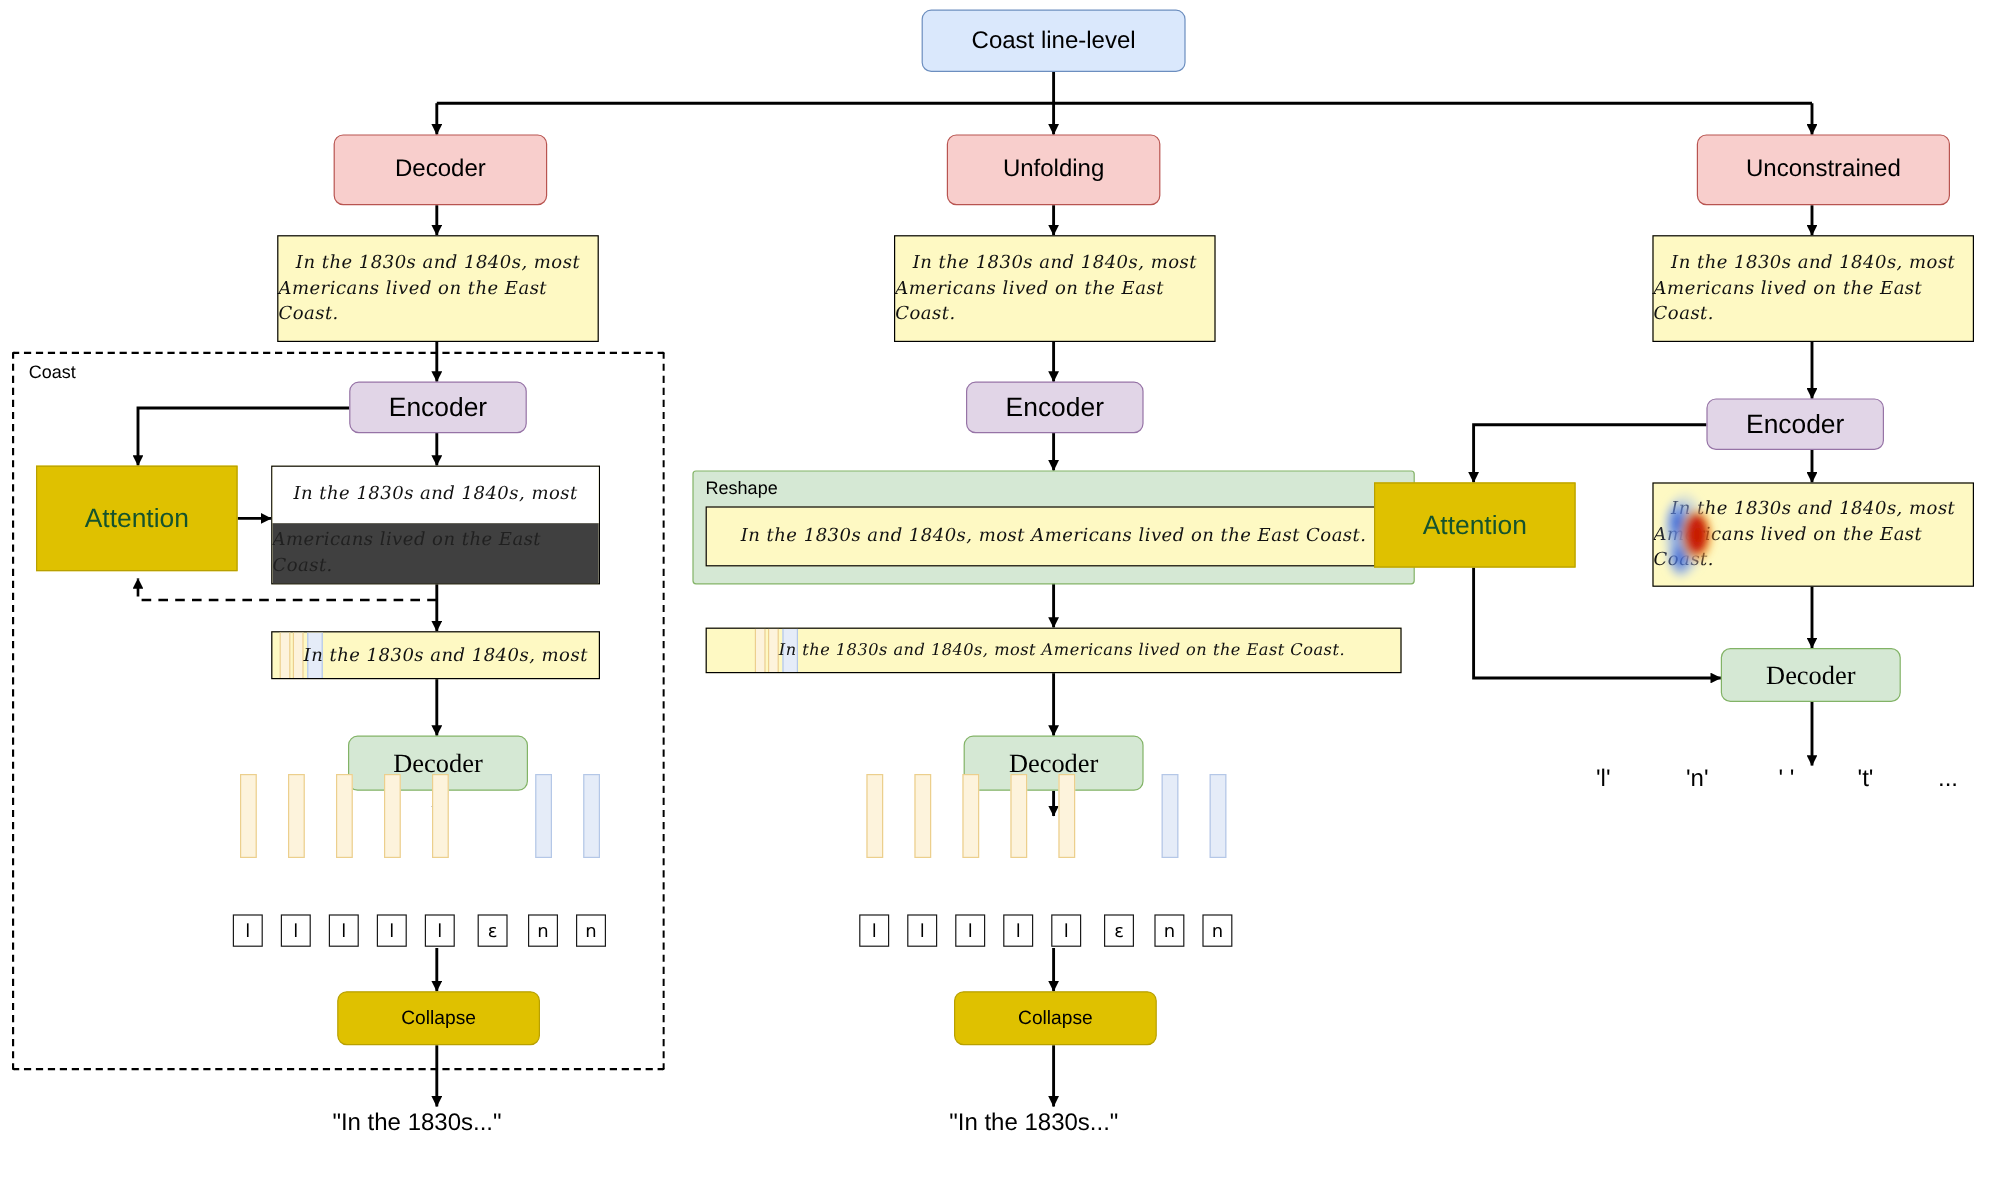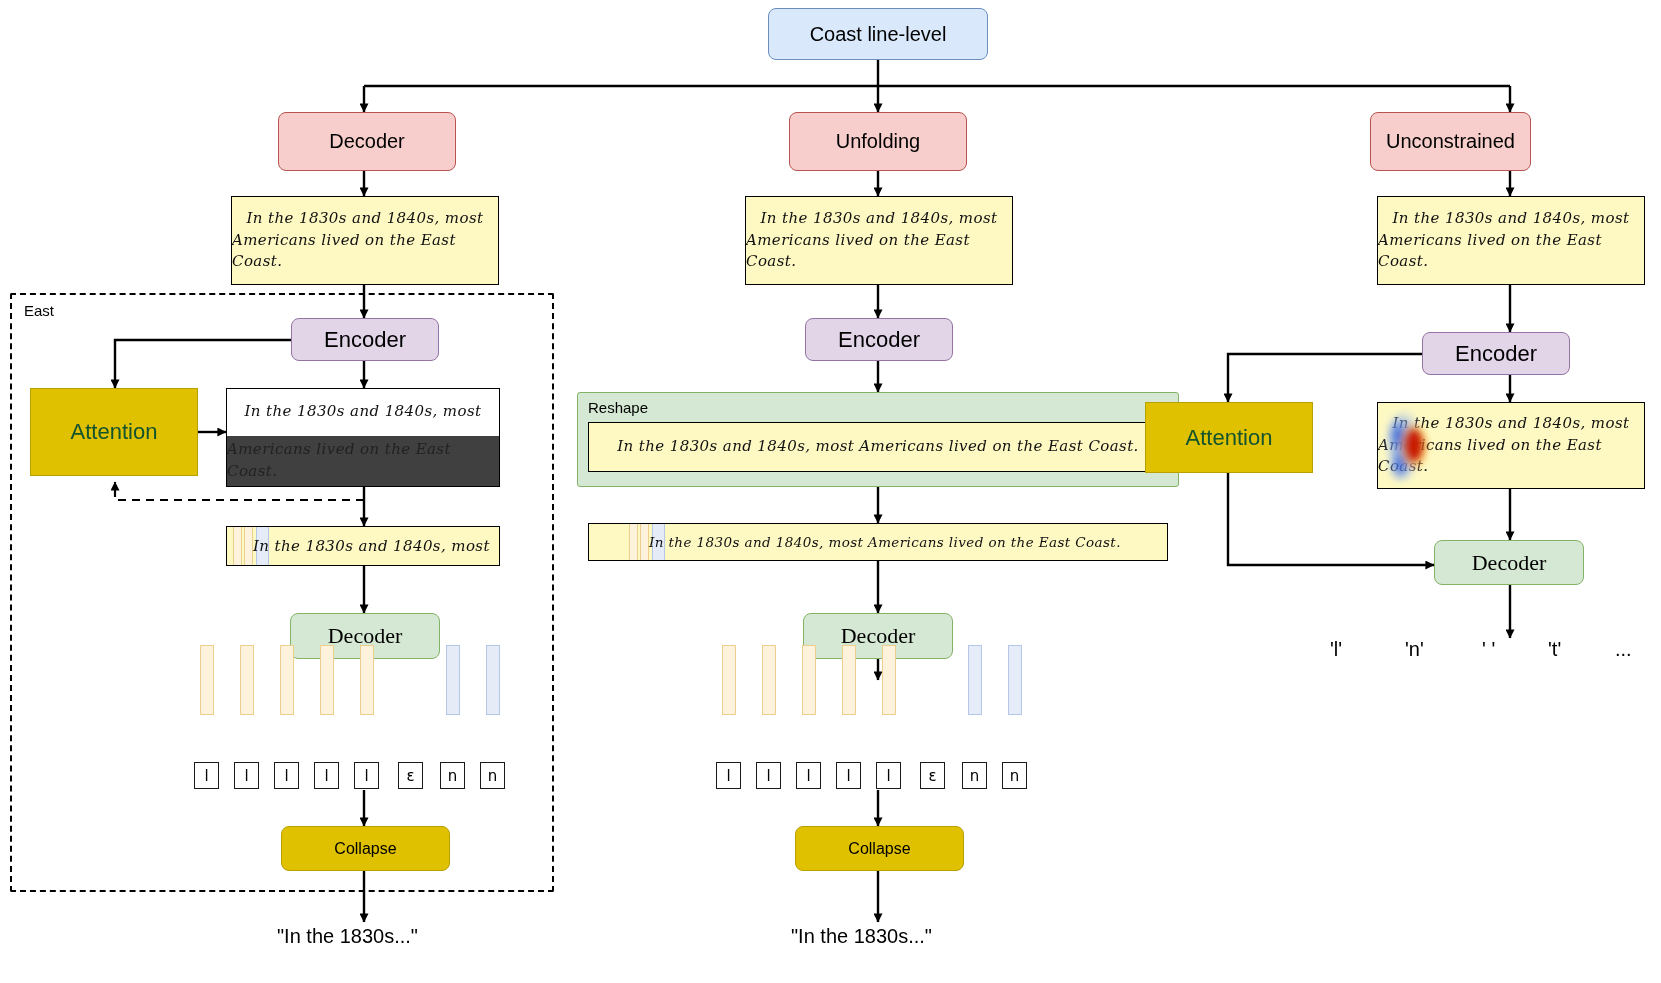--- a/index.html
+++ b/index.html
@@ -98,26 +98,26 @@
   <div class="node blue-box" style="left:768px;top:8px;width:220px;height:52px;">
     <span>Coast line-level</span>
   </div>
 
   <div class="node red-box" style="left:278px;top:112px;width:178px;height:59px;">
     <span>Decoder</span>
   </div>
   <div class="node red-box" style="left:789px;top:112px;width:178px;height:59px;">
     <span>Unfolding</span>
   </div>
-  <div class="node red-box" style="left:1370px;top:112px;width:161px;height:59px;">
+  <div class="node red-box" style="left:1414px;top:112px;width:211px;height:59px;">
     <span>Unconstrained</span>
   </div>
 
   <div class="dashed-group" style="position:absolute;left:10px;top:293px;width:540px;height:595px;"></div>
-  <div class="grouplabel" style="left:24px;top:302px;">East</div>
+  <div class="grouplabel" style="left:24px;top:302px;">Coast</div>
 
   <div class="plain-box" style="position:absolute;left:231px;top:196px;width:266px;height:87px;display:flex;flex-direction:column;align-items:center;justify-content:center;">
     <div class="hand">In the 1830s and 1840s, most</div>
     <div class="hand">Americans lived on the East Coast.</div>
   </div>
 
   <div class="node purple-box" style="left:291px;top:318px;width:148px;height:43px;">
     <span>Encoder</span>
   </div>
 

